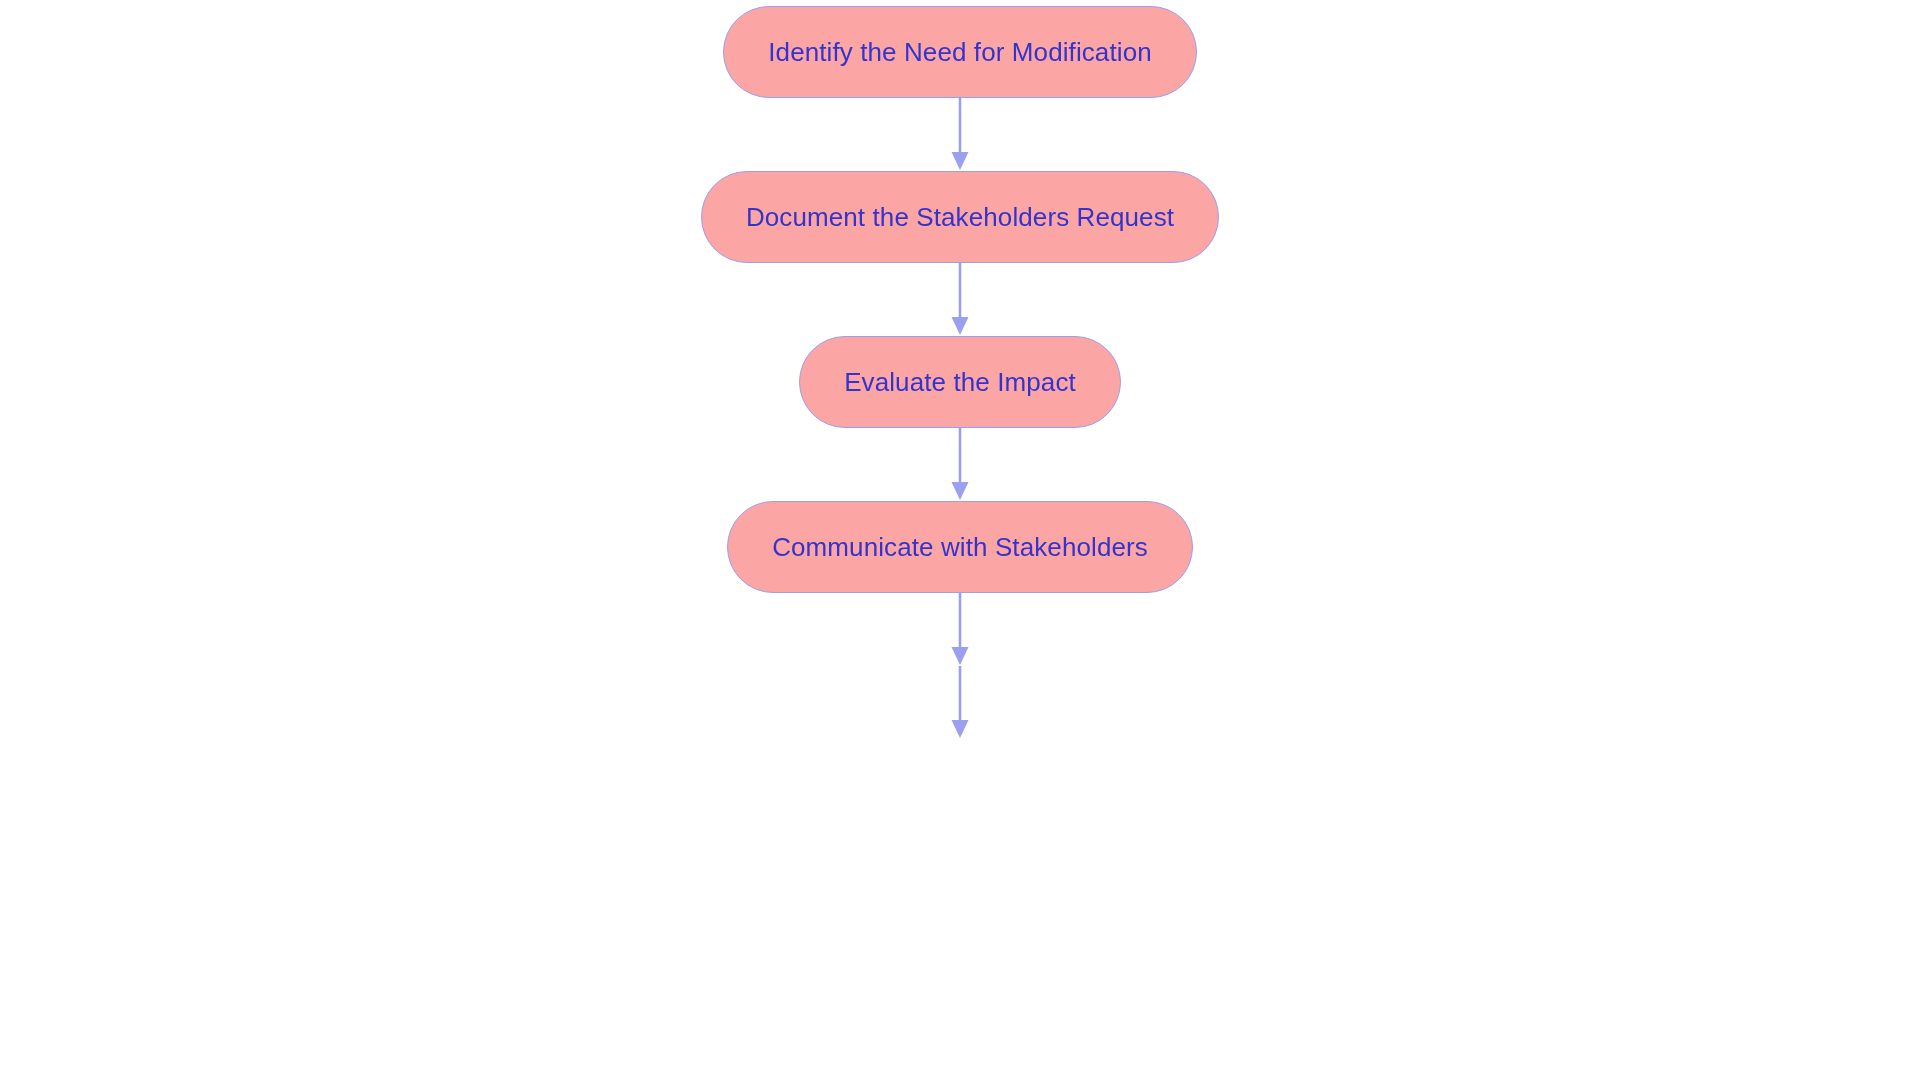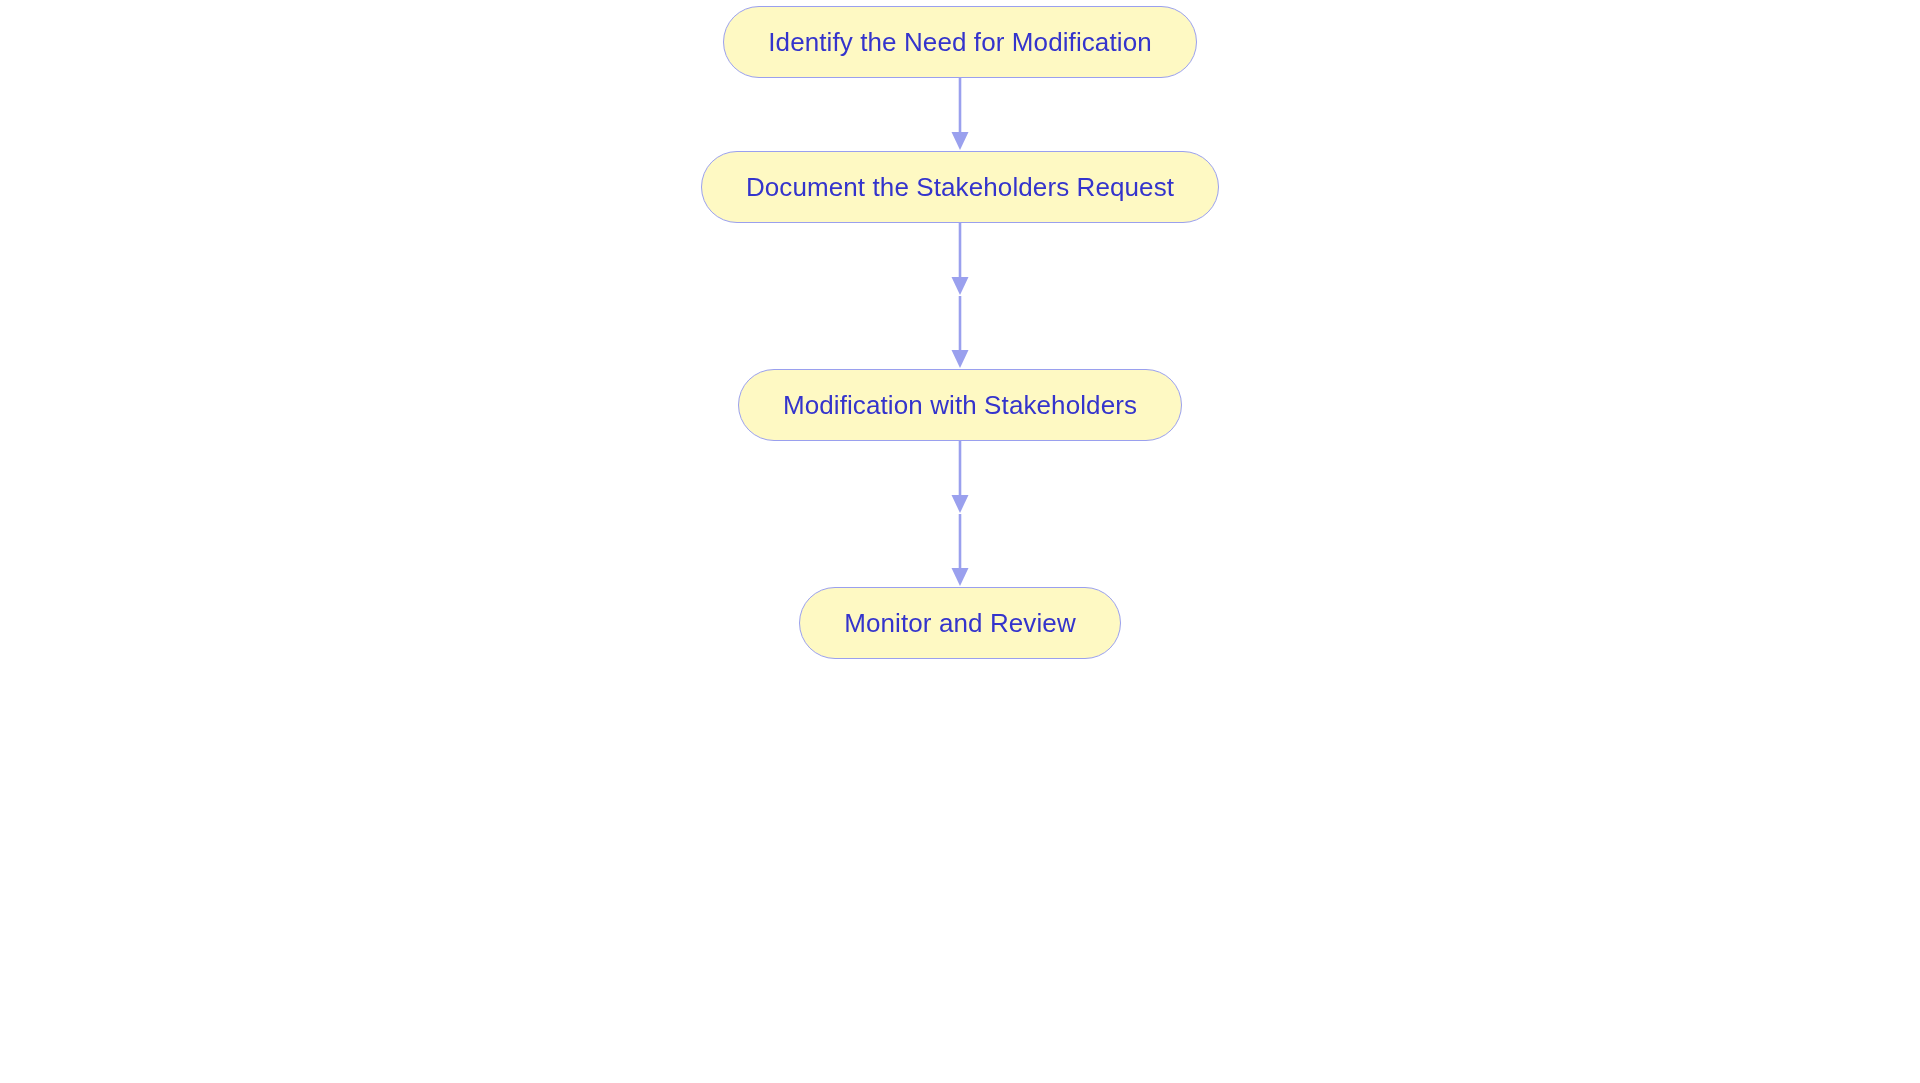--- a/index.html
+++ b/index.html
@@ -28,24 +28,24 @@
     display: flex;
     flex-direction: column;
     align-items: center;
     justify-content: flex-start;
   }
   .flow-node {
     box-sizing: border-box;
     display: flex;
     align-items: center;
     justify-content: center;
-    background: #fef9c3;
+    background: #fca5a5;
     border: 1.3px solid #9aa0ee;
     border-radius: 999px;
-    height: 72px;
+    height: 92px;
     padding: 4px 44px;
     white-space: nowrap;
   }
   .flow-node-label {
     color: #3434cc;
     font-size: 26px;
     font-family: "Liberation Sans", sans-serif;
     letter-spacing: 0.1px;
     line-height: 1;
   }
@@ -87,45 +87,45 @@
       <span class="flow-node-label">Document the Stakeholders Request</span>
     </div>
 
     <div class="flow-connector">
       <svg width="24" height="73" viewBox="0 0 24 73" xmlns="http://www.w3.org/2000/svg">
         <line x1="12" y1="0" x2="12" y2="57" stroke="#9aa0ee" stroke-width="2.6"></line>
         <polygon points="12,72 3.5,54 20.5,54" fill="#9aa0ee"></polygon>
       </svg>
     </div>
 
+    <div class="flow-node">
+      <span class="flow-node-label">Evaluate the Impact</span>
+    </div>
 
     <div class="flow-connector">
       <svg width="24" height="73" viewBox="0 0 24 73" xmlns="http://www.w3.org/2000/svg">
         <line x1="12" y1="0" x2="12" y2="57" stroke="#9aa0ee" stroke-width="2.6"></line>
         <polygon points="12,72 3.5,54 20.5,54" fill="#9aa0ee"></polygon>
       </svg>
     </div>
 
     <div class="flow-node">
-      <span class="flow-node-label">Modification with Stakeholders</span>
+      <span class="flow-node-label">Communicate with Stakeholders</span>
     </div>
 
     <div class="flow-connector">
       <svg width="24" height="73" viewBox="0 0 24 73" xmlns="http://www.w3.org/2000/svg">
         <line x1="12" y1="0" x2="12" y2="57" stroke="#9aa0ee" stroke-width="2.6"></line>
         <polygon points="12,72 3.5,54 20.5,54" fill="#9aa0ee"></polygon>
       </svg>
     </div>
 
 
     <div class="flow-connector">
       <svg width="24" height="73" viewBox="0 0 24 73" xmlns="http://www.w3.org/2000/svg">
         <line x1="12" y1="0" x2="12" y2="57" stroke="#9aa0ee" stroke-width="2.6"></line>
         <polygon points="12,72 3.5,54 20.5,54" fill="#9aa0ee"></polygon>
       </svg>
     </div>
 
-    <div class="flow-node">
-      <span class="flow-node-label">Monitor and Review</span>
-    </div>
 
   </div>
 </div>
 
 </body></html>

